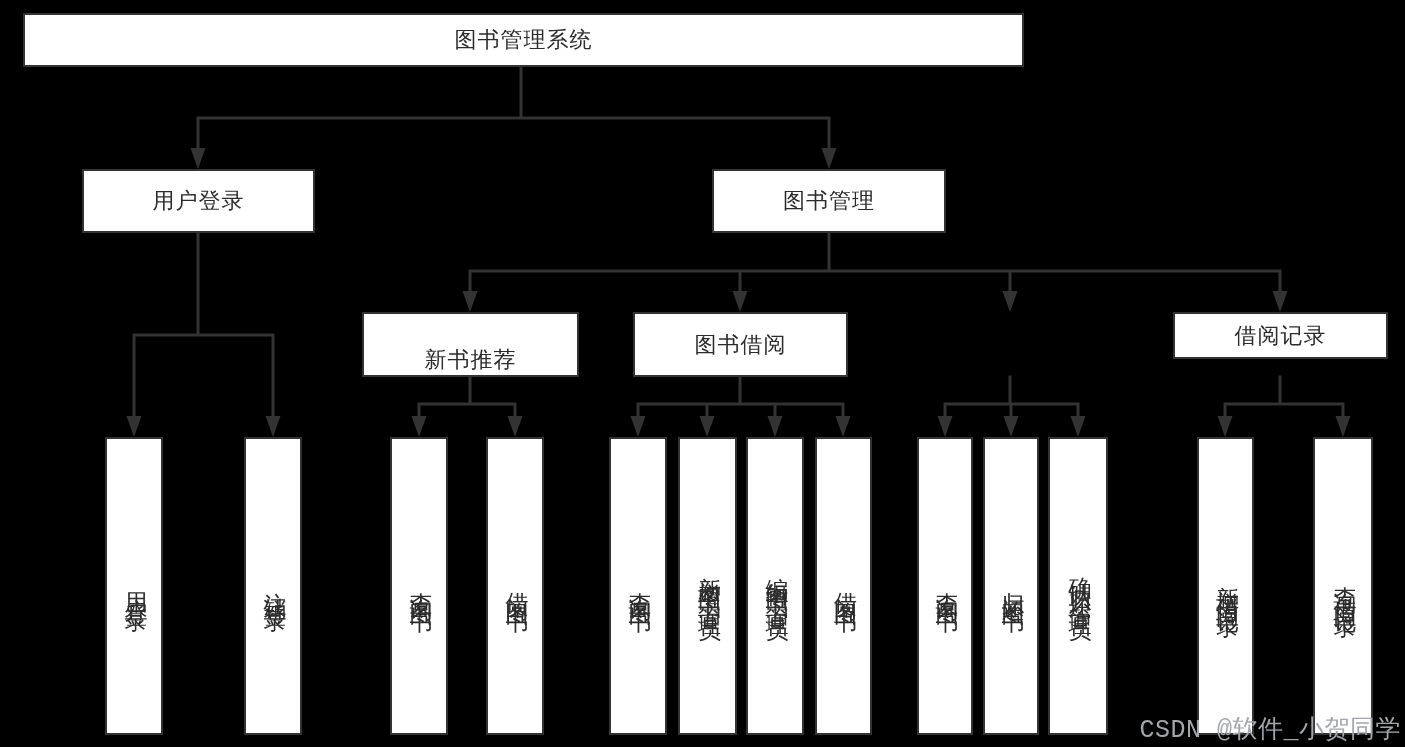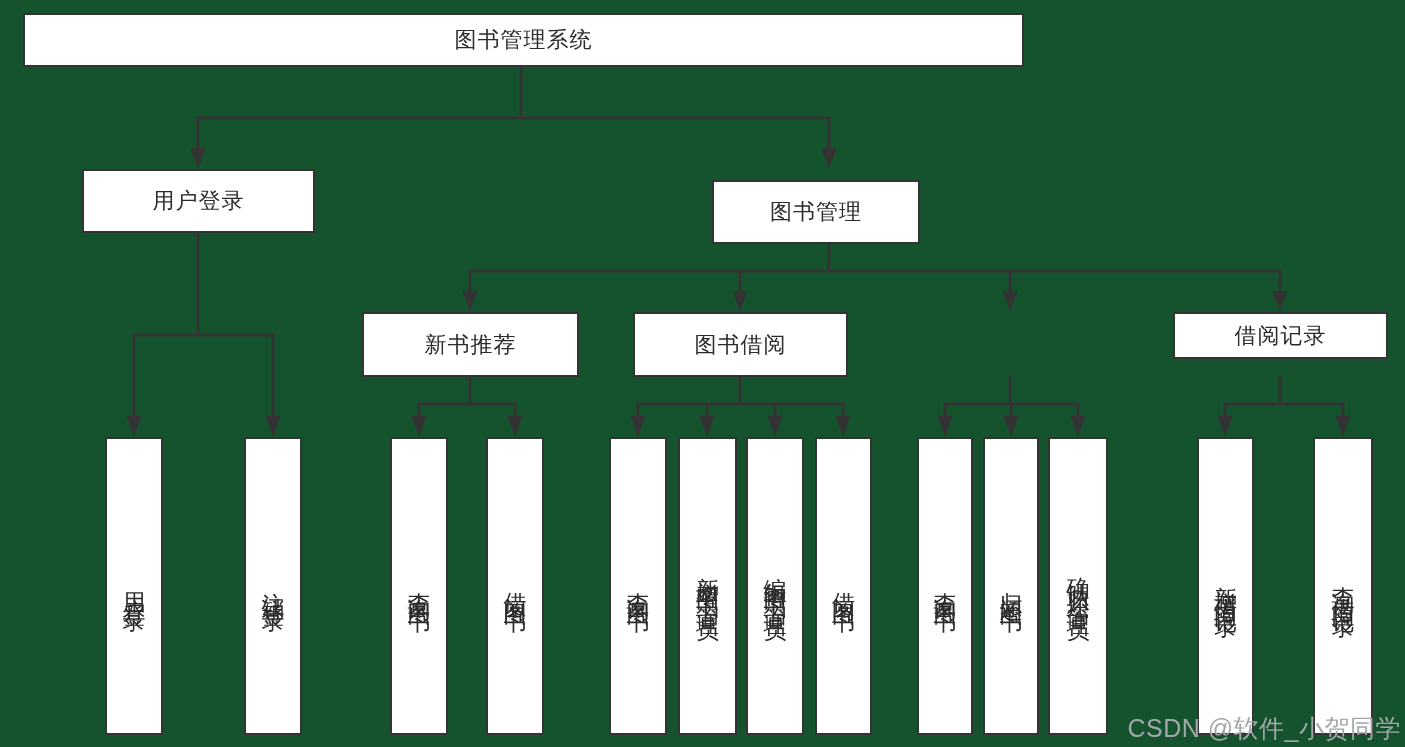--- a/index.html
+++ b/index.html
@@ -1,21 +1,21 @@
 <!DOCTYPE html>
 <html><head>
 <meta charset="utf-8">
 <style>
   html, body { margin: 0; padding: 0; background: #ffffff; }
   .canvas {
     position: relative;
     width: 1405px;
     height: 747px;
-    background: #14532d;
-    font-family: Liberation Sans, sans-serif;
+    background: #000000;
+    font-family: Liberation Mono, monospace;
     overflow: hidden;
   }
   .wires {
     position: absolute;
     left: 0; top: 0;
     width: 1405px; height: 747px;
     z-index: 1;
   }
   .node {
     position: absolute;
@@ -27,22 +27,22 @@
     justify-content: center;
     color: #2b2b2b;
     font-size: 22px;
     letter-spacing: 1px;
     z-index: 2;
     white-space: nowrap;
   }
   
   .b-root    { left: 23px;   top: 13px;  width: 1001px; height: 54px; }
   .b-login   { left: 82px;   top: 169px; width: 233px;  height: 64px; }
-  .b-mgmt    { left: 712px;  top: 169px; width: 208px;  height: 64px; margin-top: 11px; }
-  .b-newbook { left: 362px;  top: 312px; width: 217px;  height: 65px; }
+  .b-mgmt    { left: 712px;  top: 169px; width: 234px;  height: 64px; }
+  .b-newbook { left: 362px;  top: 312px; width: 217px;  height: 65px; align-items: flex-end; }
   .b-borrow  { left: 633px;  top: 312px; width: 215px;  height: 65px; }
   .b-current { left: 903px;  top: 312px; width: 215px;  height: 65px; }
   .b-records { left: 1173px; top: 312px; width: 215px;  height: 47px; }
   
   .leaf { top: 437px; height: 298px; }
   .leaf .v-label {
     writing-mode: vertical-rl;
     text-orientation: mixed;
     font-size: 23px;
     letter-spacing: 6px;

